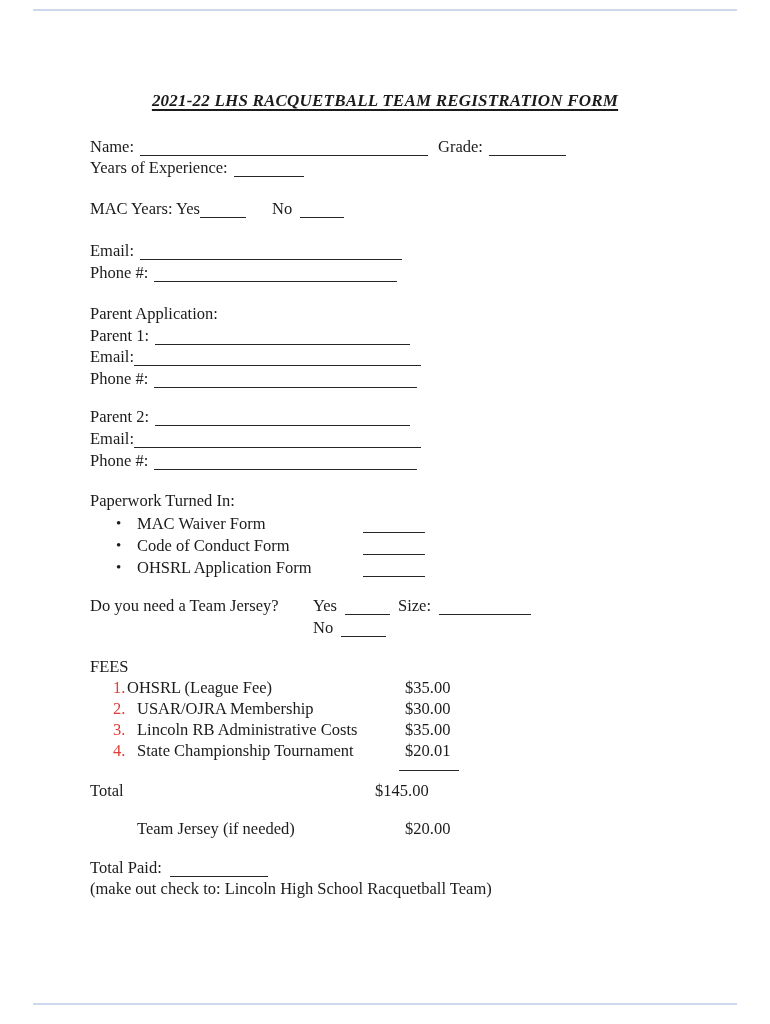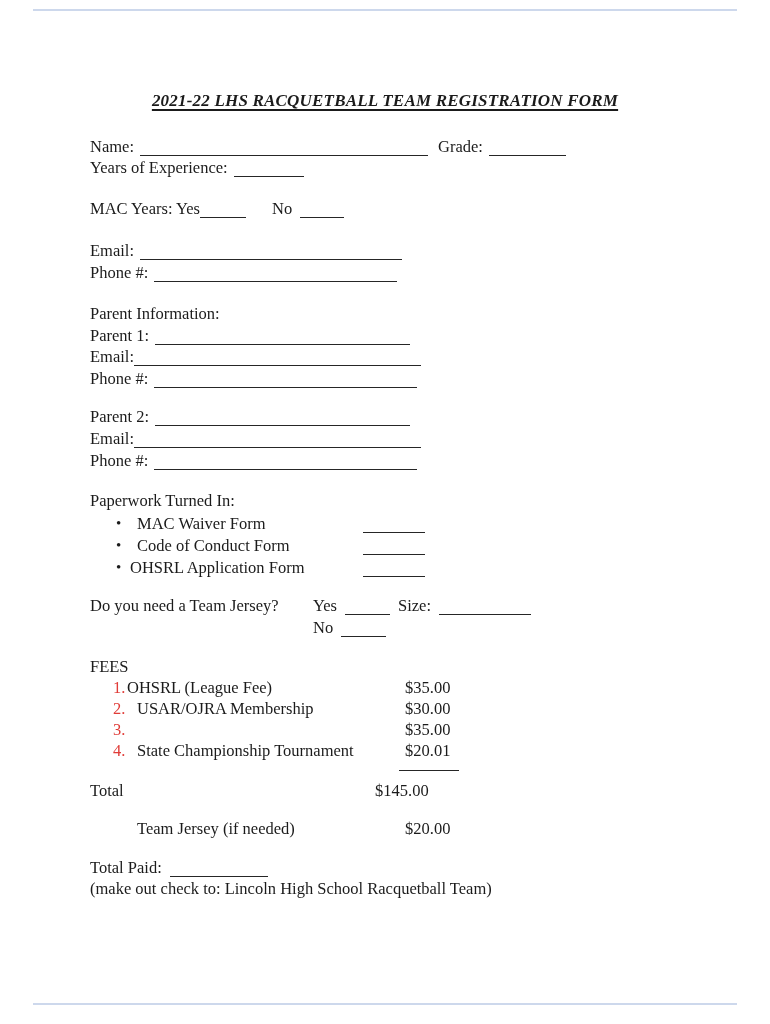--- a/index.html
+++ b/index.html
@@ -62,21 +62,21 @@
 </div>
 
 <div class="line" style="top:240px">
   <span class="at" style="left:90px"><span class="lbl g6">Email:</span><span class="blank" style="width:262px"></span></span>
 </div>
 <div class="line" style="top:262px">
   <span class="at" style="left:90px"><span class="lbl g6">Phone #:</span><span class="blank" style="width:243px"></span></span>
 </div>
 
 <div class="line" style="top:303px">
-  <span class="at" style="left:90px">Parent Information:</span>
+  <span class="at" style="left:90px">Parent Application:</span>
 </div>
 <div class="line" style="top:325px">
   <span class="at" style="left:90px"><span class="lbl g6">Parent 1:</span><span class="blank" style="width:255px"></span></span>
 </div>
 <div class="line" style="top:346px">
   <span class="at" style="left:90px"><span class="lbl">Email:</span><span class="blank" style="width:287px"></span></span>
 </div>
 <div class="line" style="top:368px">
   <span class="at" style="left:90px"><span class="lbl g6">Phone #:</span><span class="blank" style="width:263px"></span></span>
 </div>
@@ -99,21 +99,21 @@
   <span class="at" style="left:137px">MAC Waiver Form</span>
   <span class="at" style="left:363px"><span class="blank" style="width:62px"></span></span>
 </div>
 <div class="line" style="top:535px">
   <span class="at bullet" style="left:116px">•</span>
   <span class="at" style="left:137px">Code of Conduct Form</span>
   <span class="at" style="left:363px"><span class="blank" style="width:62px"></span></span>
 </div>
 <div class="line" style="top:557px">
   <span class="at bullet" style="left:116px">•</span>
-  <span class="at" style="left:130px">OHSRL Application Form</span>
+  <span class="at" style="left:137px">OHSRL Application Form</span>
   <span class="at" style="left:363px"><span class="blank" style="width:62px"></span></span>
 </div>
 
 <div class="line" style="top:595px">
   <span class="at" style="left:90px">Do you need a Team Jersey?</span>
   <span class="at" style="left:313px"><span class="lbl g8">Yes</span><span class="blank" style="width:45px"></span></span>
   <span class="at" style="left:398px"><span class="lbl g8">Size:</span><span class="blank" style="width:92px"></span></span>
 </div>
 <div class="line" style="top:617px">
   <span class="at" style="left:313px"><span class="lbl g8">No</span><span class="blank" style="width:45px"></span></span>
@@ -127,20 +127,21 @@
   <span class="at" style="left:127px">OHSRL (League Fee)</span>
   <span class="at" style="left:405px">$35.00</span>
 </div>
 <div class="line" style="top:698px">
   <span class="at red" style="left:113px">2.</span>
   <span class="at" style="left:137px">USAR/OJRA Membership</span>
   <span class="at" style="left:405px">$30.00</span>
 </div>
 <div class="line" style="top:719px">
   <span class="at red" style="left:113px">3.</span>
+  <span class="at" style="left:137px">Lincoln RB Administrative Costs</span>
   <span class="at" style="left:405px">$35.00</span>
 </div>
 <div class="line" style="top:740px">
   <span class="at red" style="left:113px">4.</span>
   <span class="at" style="left:137px">State Championship Tournament</span>
   <span class="at" style="left:405px">$20.01</span>
 </div>
 
 <div class="rule" style="top:770px;left:399px;width:60px"></div>
 

